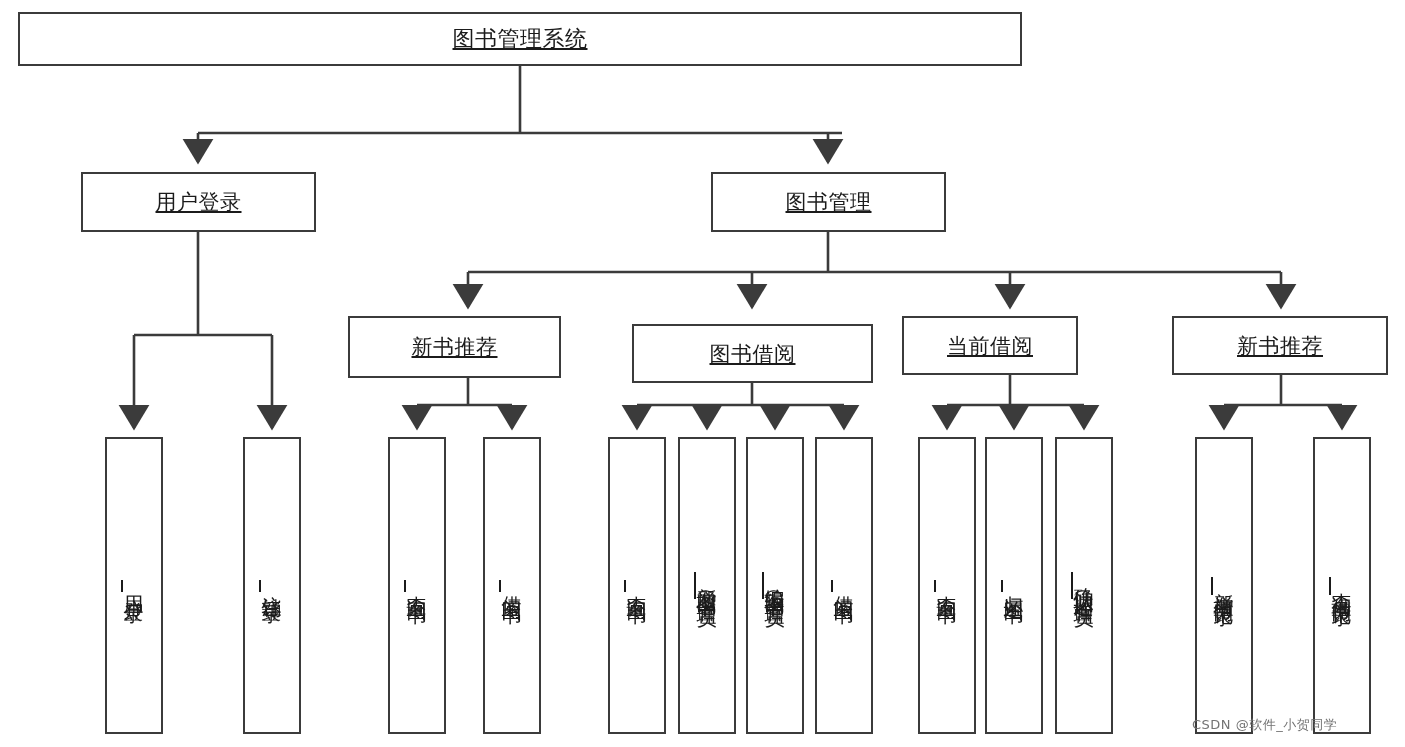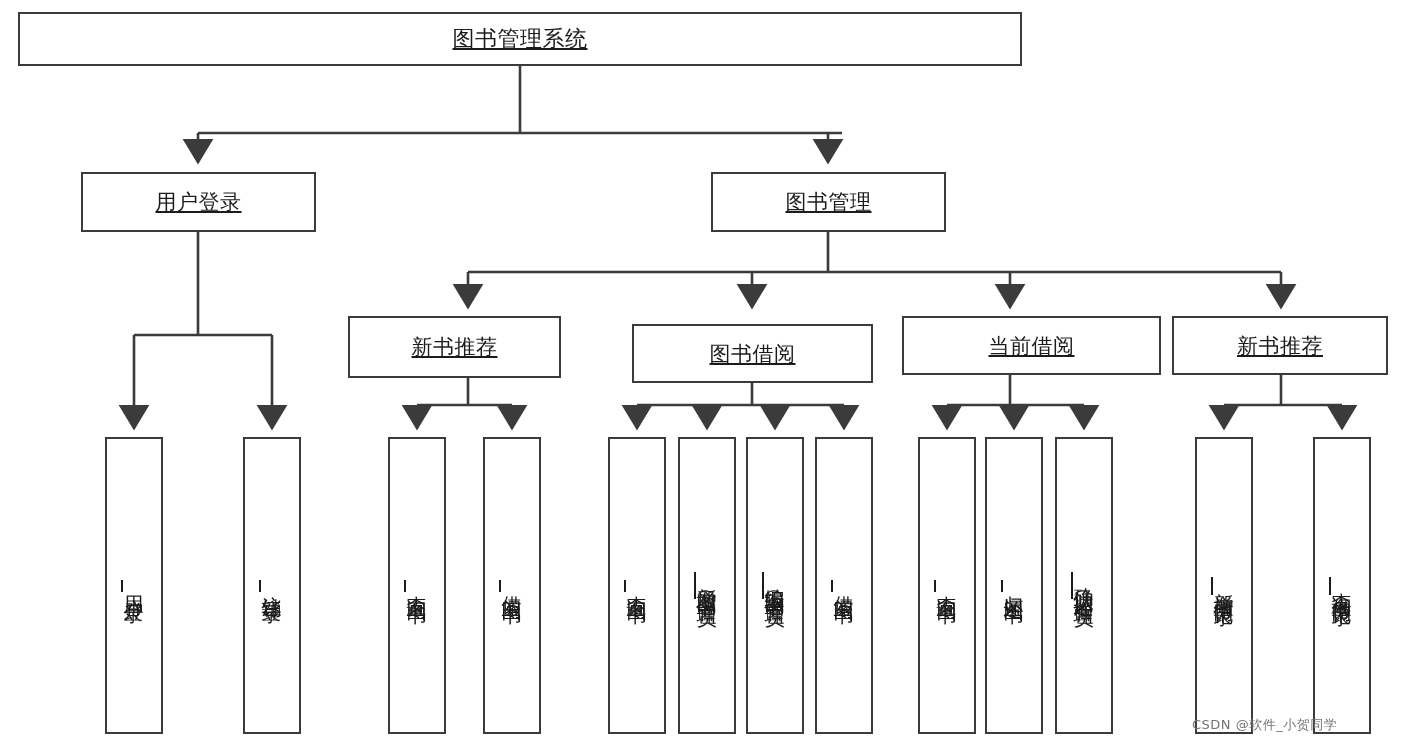--- a/index.html
+++ b/index.html
@@ -126,21 +126,21 @@
   <div class="node h" style="left:711px;top:172px;width:235px;height:60px;">
     <span>图书管理</span>
   </div>
 
   <div class="node h" style="left:348px;top:316px;width:213px;height:62px;">
     <span>新书推荐</span>
   </div>
   <div class="node h" style="left:632px;top:324px;width:241px;height:59px;">
     <span>图书借阅</span>
   </div>
-  <div class="node h" style="left:902px;top:316px;width:259px;height:59px;">
+  <div class="node h" style="left:902px;top:316px;width:176px;height:59px;">
     <span>当前借阅</span>
   </div>
   <div class="node h" style="left:1172px;top:316px;width:216px;height:59px;">
     <span>新书推荐</span>
   </div>
 
   <div class="node v" style="left:105px;top:437px;width:58px;height:297px;">
     <span class="vtext">用户登录</span>
   </div>
   <div class="node v" style="left:243px;top:437px;width:58px;height:297px;">

